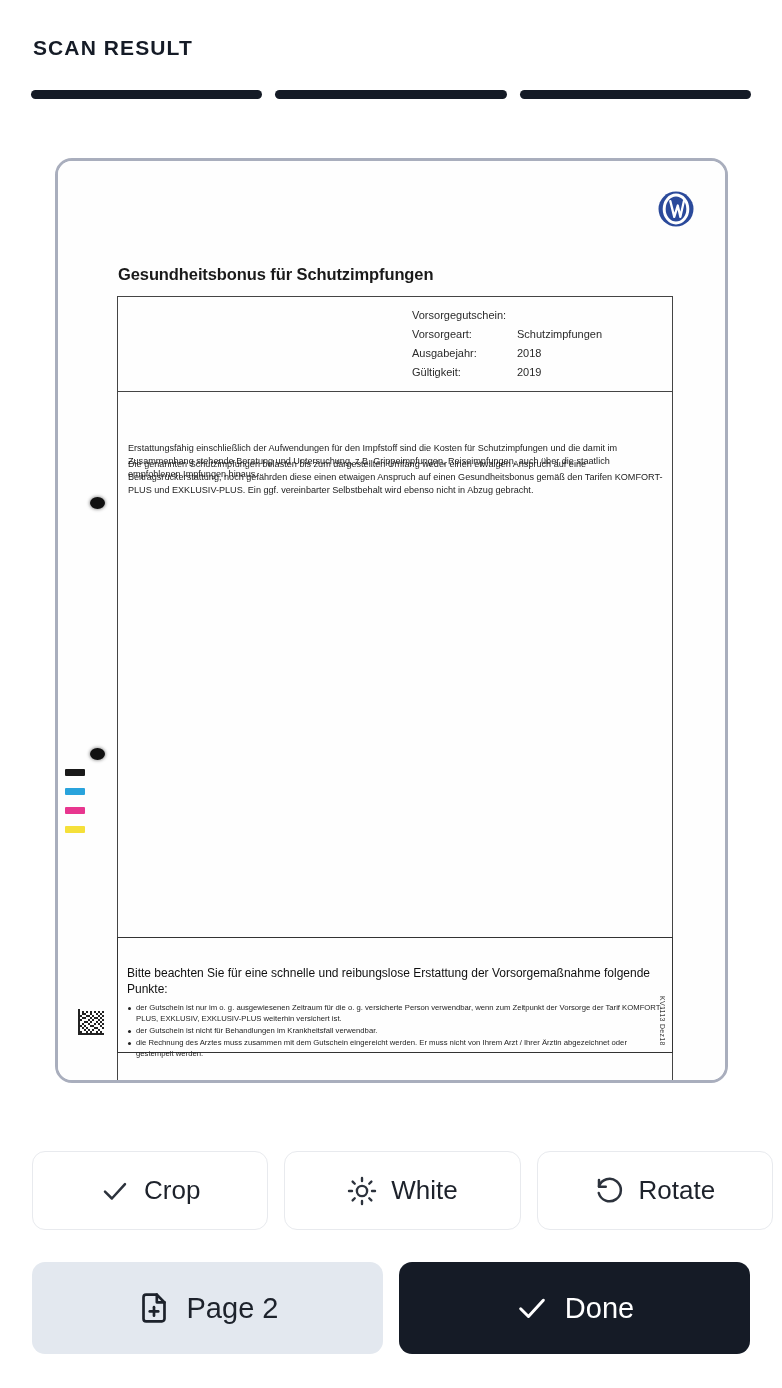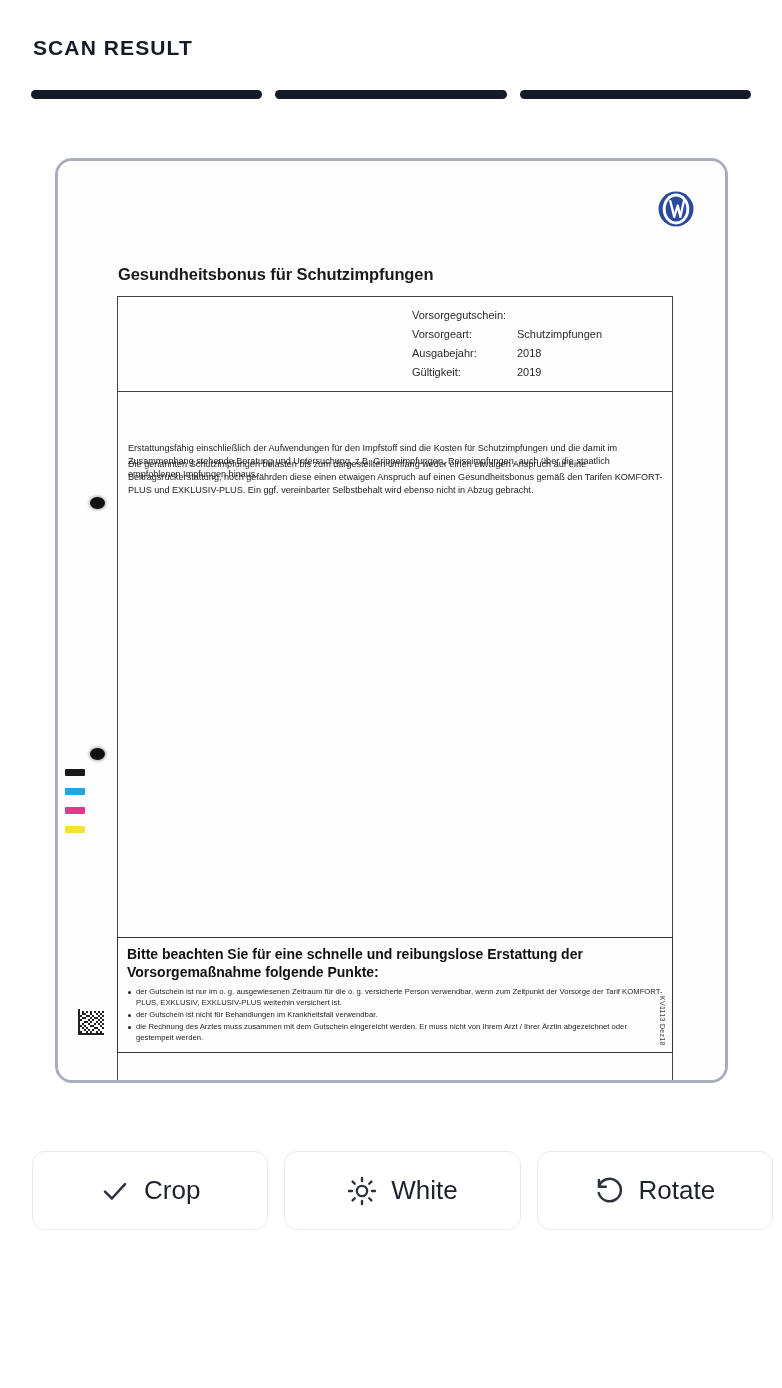--- a/index.html
+++ b/index.html
@@ -135,25 +135,26 @@
   .notes-box {
     position: absolute;
     left: 59px;
     top: 776px;
     width: 556px;
     height: 116px;
     border: 1px solid #333;
     padding: 7px 9px 6px 9px;
   }
   .notes-title {
-    font-size: 14px;
-    font-weight: 700;
+    font-size: 12px;
+    font-weight: 400;
     color: #101010;
     margin-bottom: 6px;
     line-height: 1.3;
+    margin-top: 21px;
   }
   .notes-list { list-style: none; }
   .notes-list li {
     position: relative;
     font-size: 7.7px;
     line-height: 1.42;
     color: #232323;
     padding-left: 9px;
     margin-bottom: 1px;
   }
@@ -462,14 +463,34 @@
     <div class="tool-btn">
       <svg class="ico" viewBox="0 0 24 24" fill="none" stroke="#2c323c" stroke-width="2" stroke-linecap="round" stroke-linejoin="round">
         <path d="M3.2 8.2 A9 9 0 1 1 3 13.6"></path>
         <polyline points="3.2,3.2 3.2,8.6 8.6,8.6"></polyline>
       </svg>
       <span class="label">Rotate</span>
     </div>
 
   </div>
 
+  <div class="main-row">
+
+    <div class="page-btn">
+      <svg class="ico-lg" viewBox="0 0 24 24" fill="none" stroke="#1d222b" stroke-width="1.9" stroke-linecap="round" stroke-linejoin="round">
+        <path d="M14 2.6 H6.4 A1.8 1.8 0 0 0 4.6 4.4 V19.6 A1.8 1.8 0 0 0 6.4 21.4 H17.6 A1.8 1.8 0 0 0 19.4 19.6 V8 Z"></path>
+        <polyline points="14,2.6 14,8 19.4,8"></polyline>
+        <line x1="12" y1="11.4" x2="12" y2="17.4"></line>
+        <line x1="9" y1="14.4" x2="15" y2="14.4"></line>
+      </svg>
+      <span class="label">Page 2</span>
+    </div>
+
+    <div class="done-btn">
+      <svg class="ico-lg" viewBox="0 0 24 24" fill="none" stroke="#ffffff" stroke-width="2.1" stroke-linecap="round" stroke-linejoin="round">
+        <polyline points="4,12.5 9.5,18 20,6.5"></polyline>
+      </svg>
+      <span class="label">Done</span>
+    </div>
+
+  </div>
 
 </div>
 
 </body></html>

